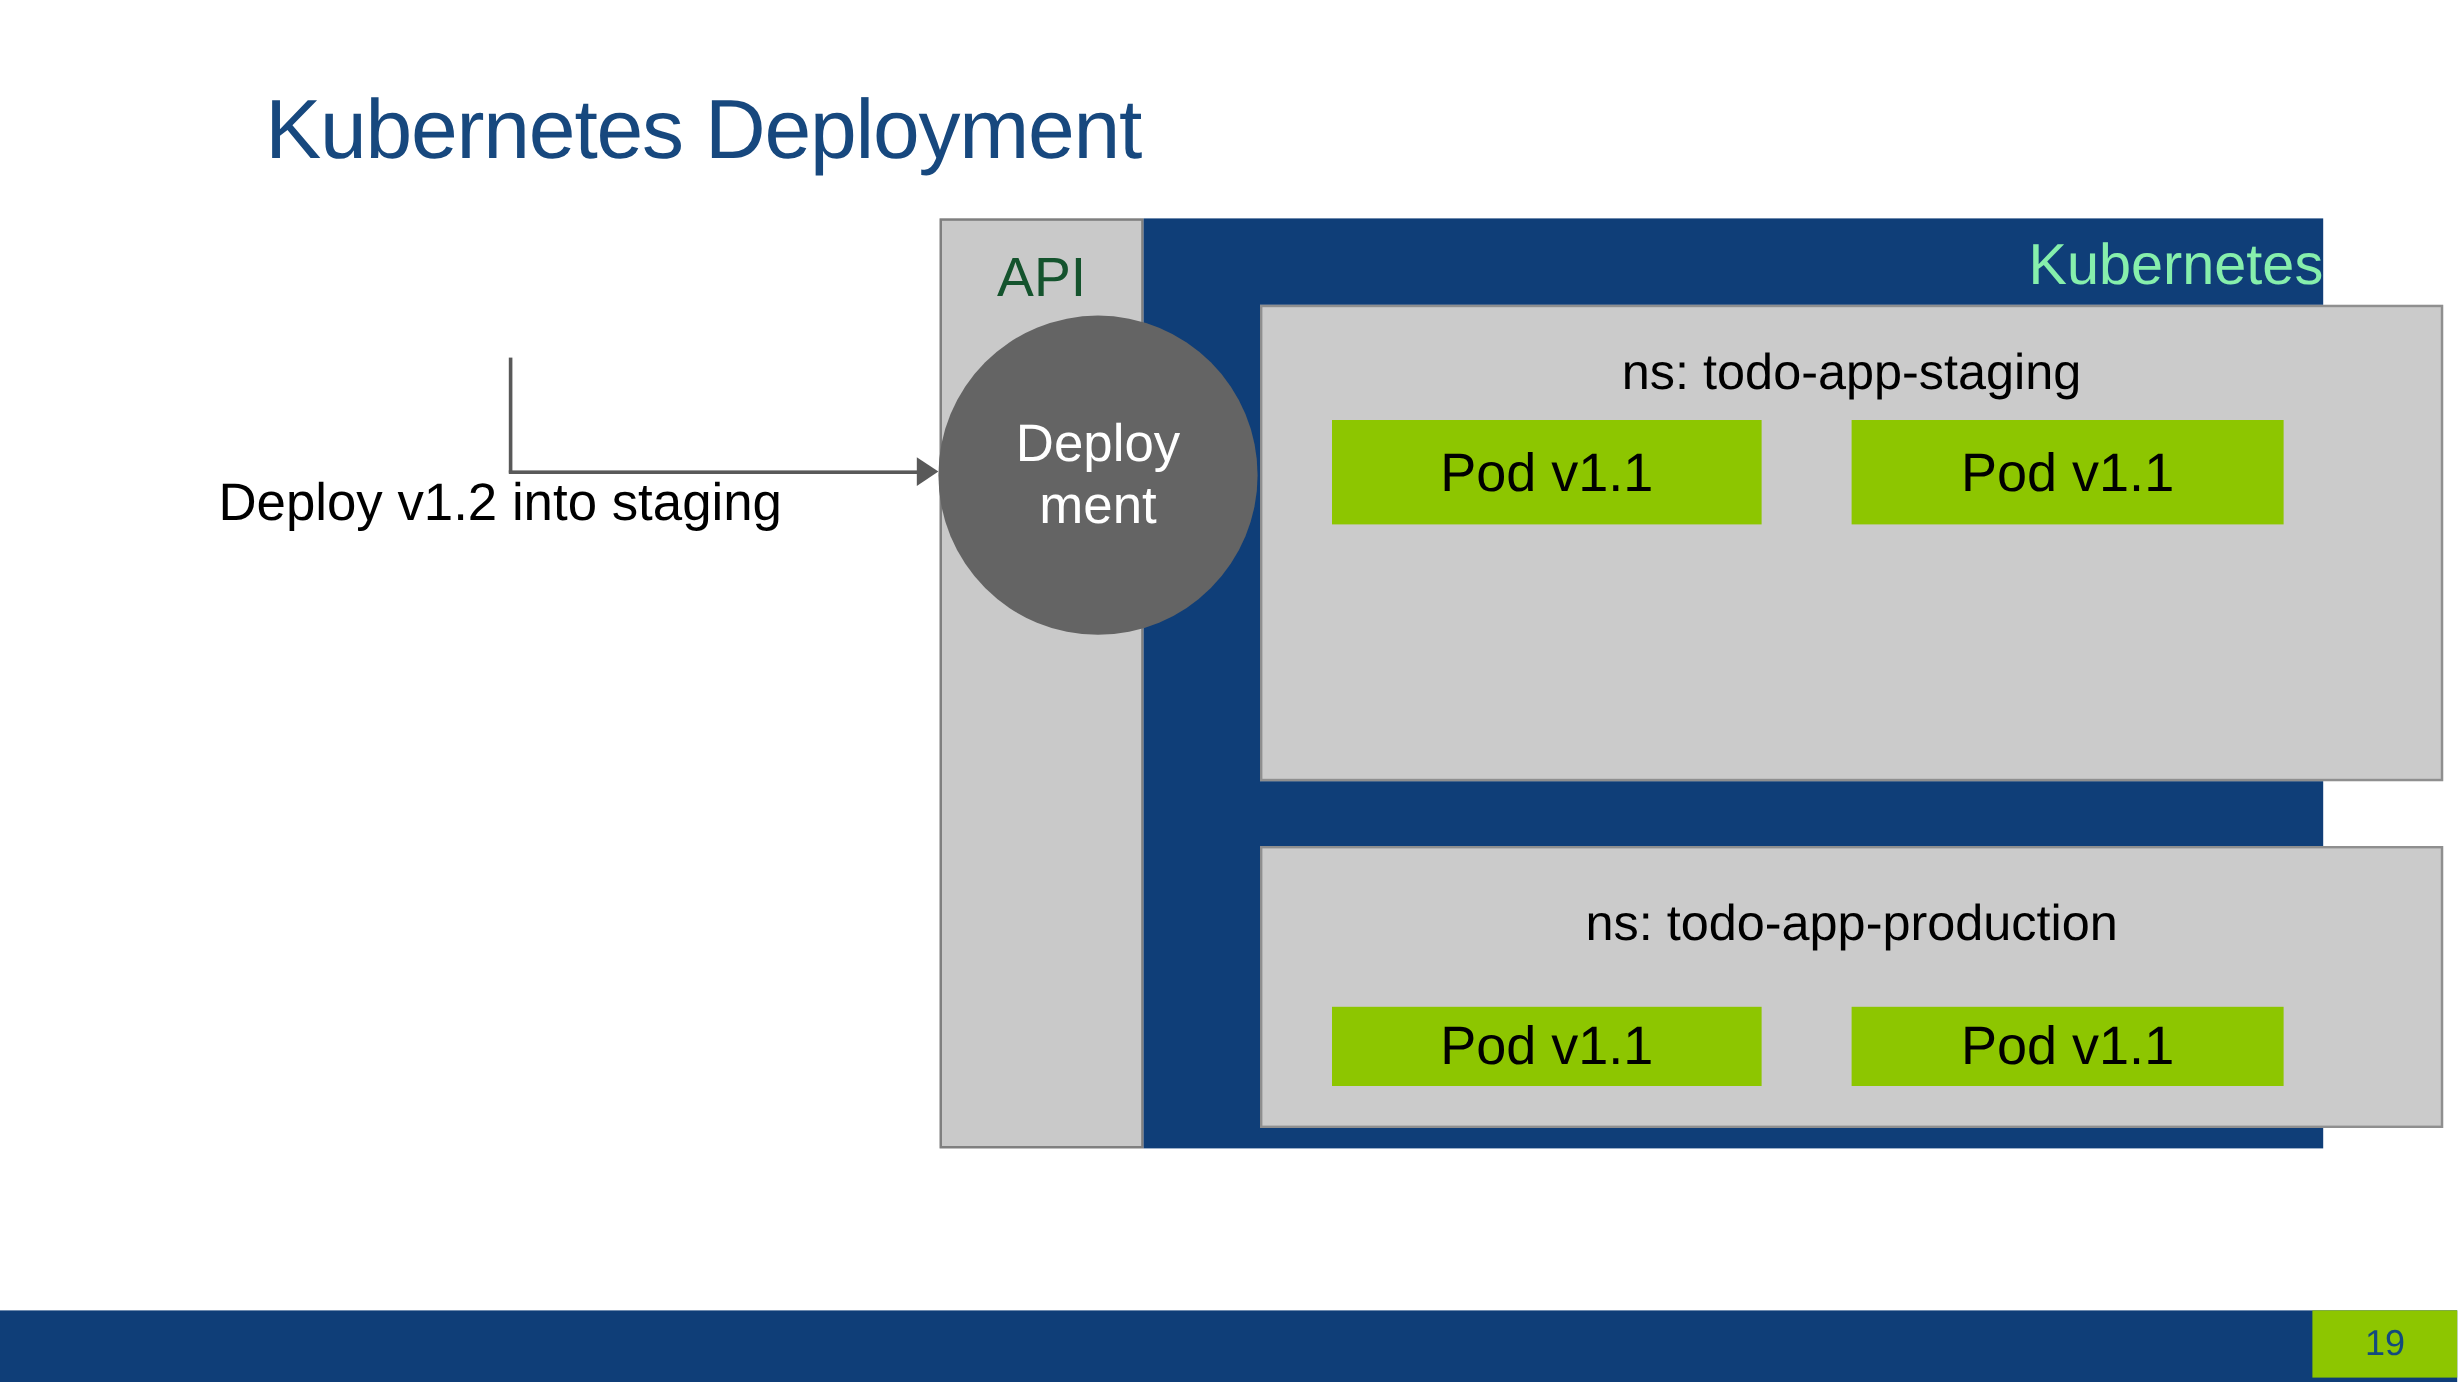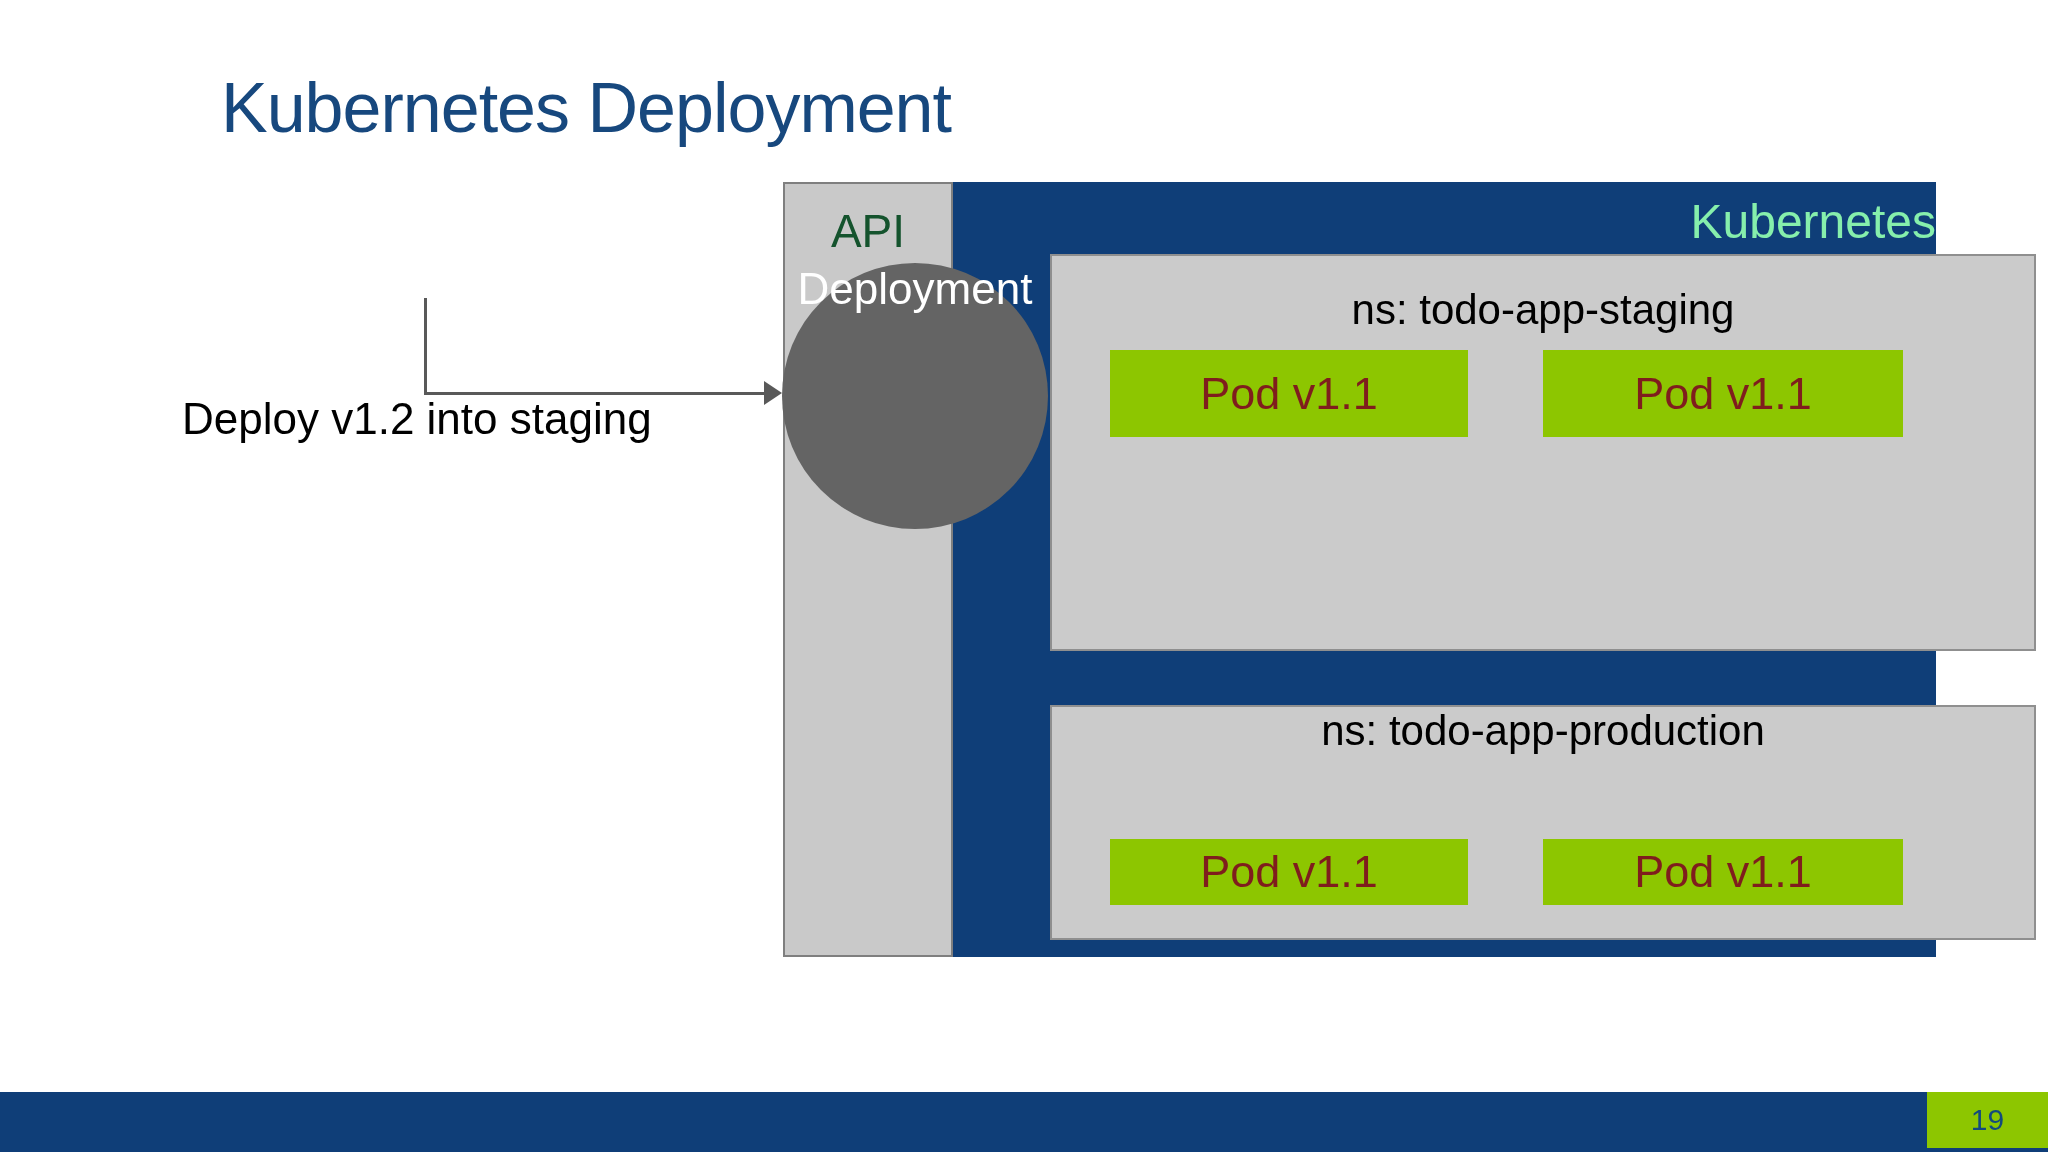--- a/index.html
+++ b/index.html
@@ -62,38 +62,38 @@
   .ns {
     position:absolute; left:97px; width:986px;
     background:#cbcbcb; border:2px solid #8f8f8f; box-sizing:border-box;
   }
   .ns-staging { top:72px; height:397px; }
   .ns-production { top:523px; height:235px; }
   .ns-label {
     text-align:center; color:#000000; font-size:42px;
   }
   .ns-staging .ns-label { padding-top:30px; }
-  .ns-production .ns-label { }
+  .ns-production .ns-label { padding-top:38px; }
 
   .pod {
     position:absolute;
-    background:#8dc600; color:#7f1d1d;
+    background:#8dc600; color:#000000;
     display:flex; align-items:center; justify-content:center;
     font-size:45px;
   }
   .ns-staging .pod { top:94px; height:87px; }
   .ns-production .pod { top:132px; height:66px; }
   .pod-left  { left:58px;  width:358px; }
   .pod-right { left:491px; width:360px; }
 
   .deploy-circle {
     position:absolute; left:782px; top:263px; width:266px; height:266px;
     border-radius:50%;
     background:#646464; color:#ffffff;
-    display:flex; flex-direction:row; align-items:flex-start; justify-content:center;
+    display:flex; flex-direction:column; align-items:center; justify-content:center;
     font-size:44px; line-height:1.18; text-align:center;
     z-index:5;
   }
 
   .bottom-bar {
     position:absolute; left:0; top:1092px; width:2048px; height:60px;
     background:#0f3e78;
   }
   .page-badge {
     position:absolute; left:1927px; top:1092px; width:121px; height:56px;

